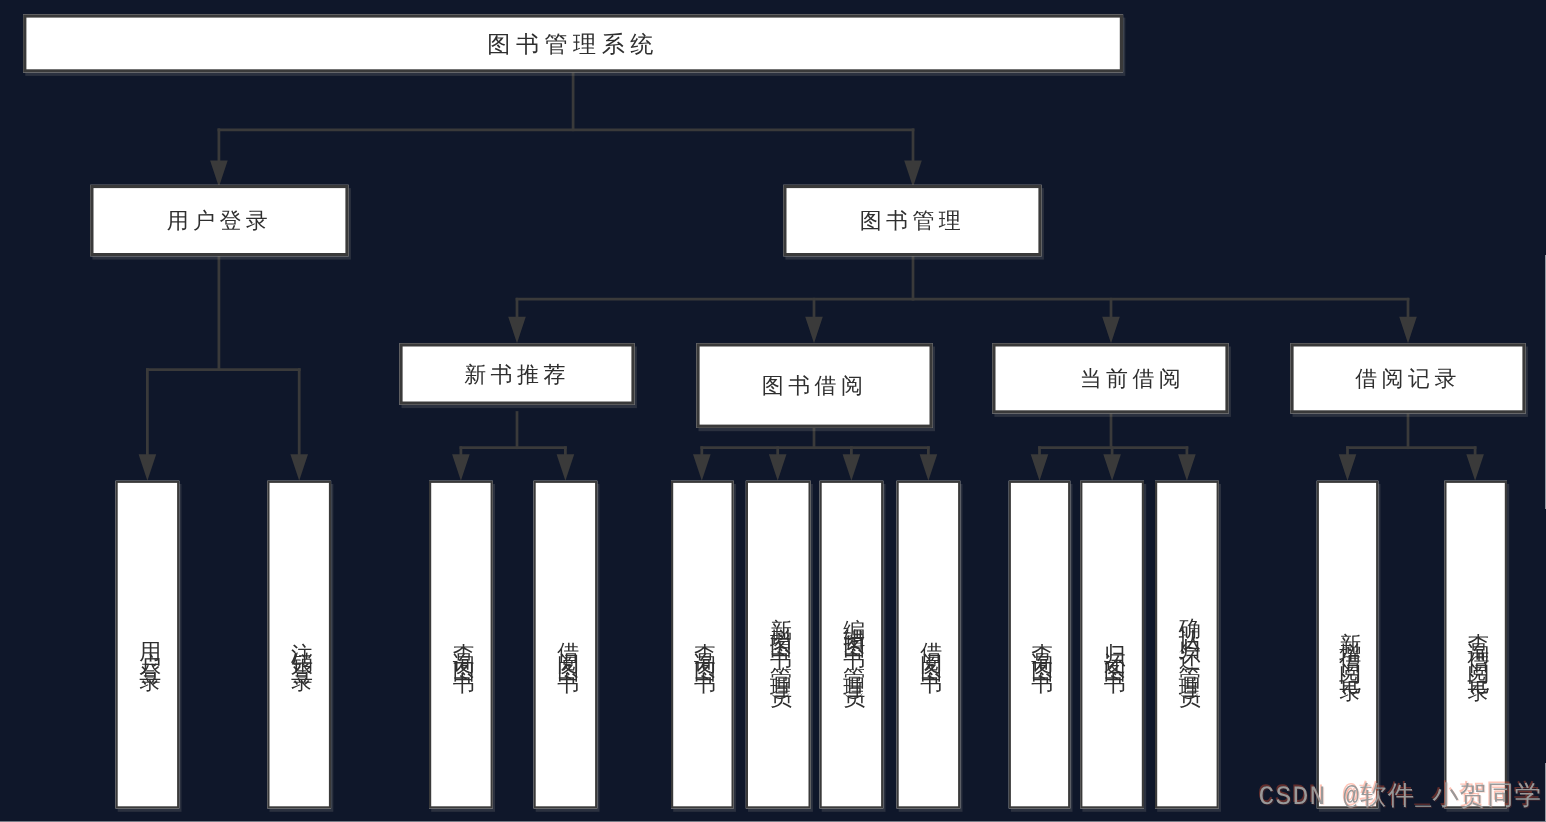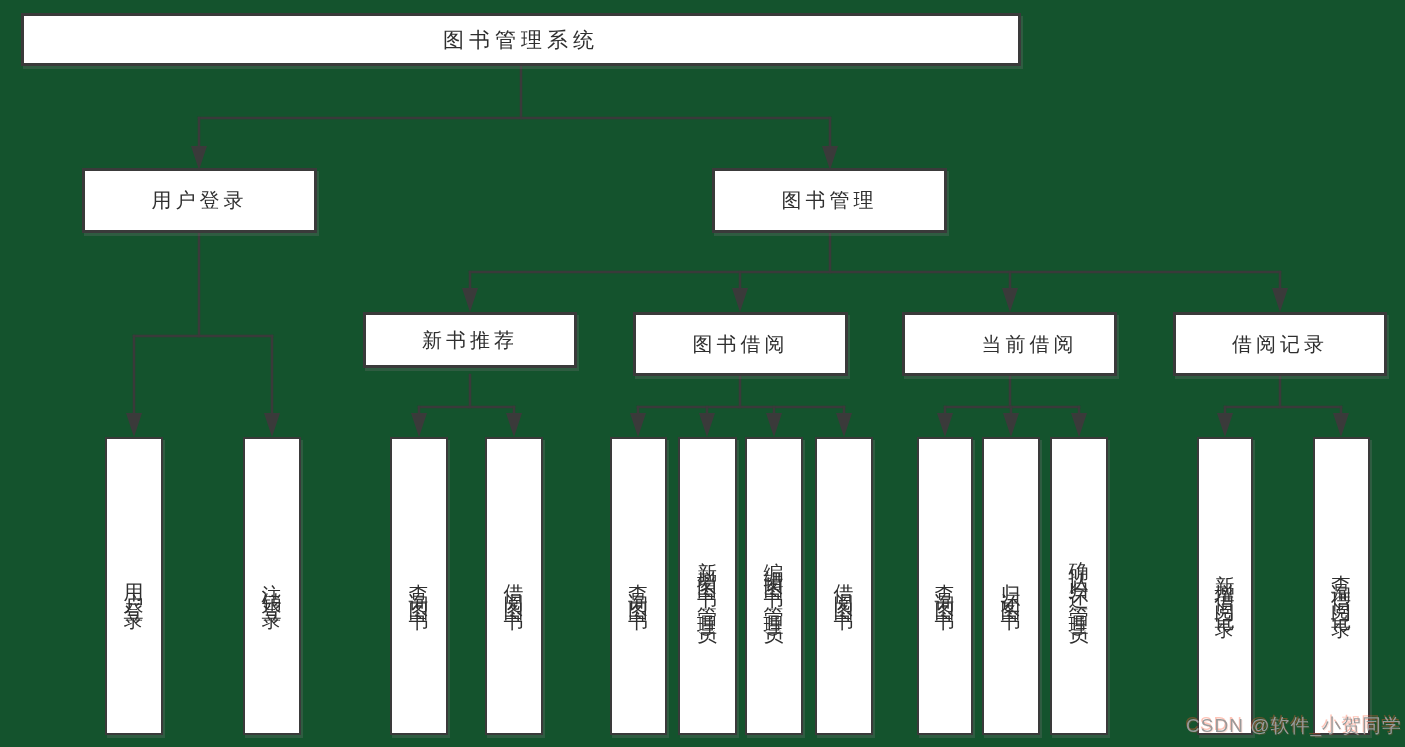--- a/index.html
+++ b/index.html
@@ -1,21 +1,21 @@
 <!DOCTYPE html>
 <html><head>
 <meta charset="utf-8">
 <style>
   html, body { margin: 0; padding: 0; background: #ffffff; }
   .canvas {
     position: relative;
     width: 1405px;
     height: 747px;
-    background: #14532d;
-    font-family: Liberation Sans, sans-serif;
+    background: #0f172a;
+    font-family: Liberation Mono, monospace;
     color: #2f2f2f;
     overflow: hidden;
   }
   .connector-layer {
     position: absolute;
     left: 0; top: 0;
     width: 1405px; height: 747px;
     z-index: 1;
   }
   .node {
@@ -58,21 +58,21 @@
     font-size: 20px;
     letter-spacing: 9px;
     line-height: 1;
     color: #2f2f2f;
   }
   .watermark {
     position: absolute;
     right: 3px;
     bottom: 8px;
     z-index: 5;
-    font-size: 19px;
+    font-size: 24px;
     letter-spacing: 1px;
     color: #999999;
     text-shadow: -1px -2px 0 rgba(252, 85, 49, 0.35), 1px 1px 0 rgba(252, 85, 49, 0.15);
     white-space: nowrap;
   }
   svg line { stroke: #3a3a3a; stroke-width: 2.5; stroke-linecap: square; }
   svg polygon { fill: #3a3a3a; }
 </style>
 </head>
 <body>
@@ -165,21 +165,21 @@
   <div class="node" style="left:82px; top:168px; width:235px; height:65px;">
     <span class="lbl">用户登录</span>
   </div>
   <div class="node" style="left:712px; top:168px; width:235px; height:65px;">
     <span class="lbl">图书管理</span>
   </div>
 
   <div class="node" style="left:363px; top:312px; width:214px; height:56px;">
     <span class="lbl">新书推荐</span>
   </div>
-  <div class="node" style="left:633px; top:312px; width:215px; height:64px;">
+  <div class="node" style="left:633px; top:312px; width:215px; height:77px;">
     <span class="lbl">图书借阅</span>
   </div>
   <div class="node" style="left:902px; top:312px; width:215px; height:64px;padding-left:40px;">
     <span class="lbl">当前借阅</span>
   </div>
   <div class="node" style="left:1173px; top:312px; width:214px; height:64px;align-items:center;">
     <span class="lbl">借阅记录</span>
   </div>
 
   <div class="leaf" style="left:105px; width:58px;">

